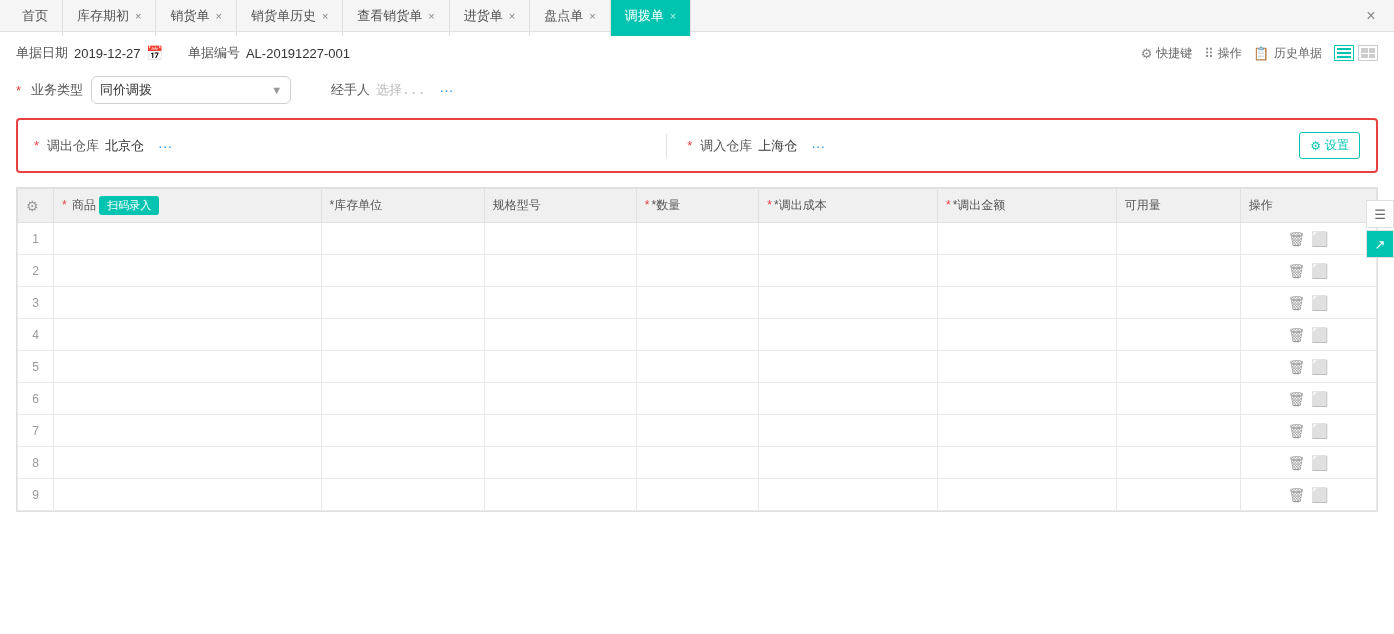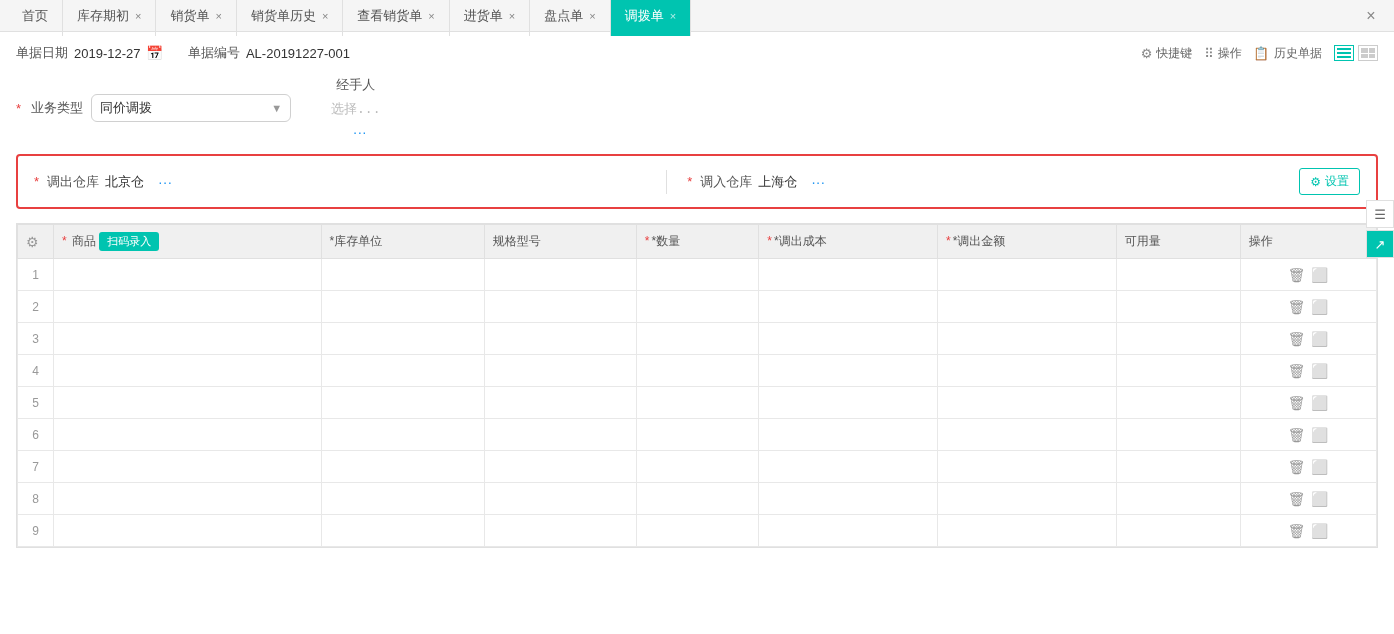--- a/index.html
+++ b/index.html
@@ -73,21 +73,21 @@
     
     .business-row {
       display: flex; align-items: center; gap: 8px; margin-bottom: 14px;
     }
     .business-select {
       display: flex; align-items: center; border: 1px solid #d0d0d0; border-radius: 6px;
       padding: 4px 8px; min-width: 200px; cursor: pointer; background: #fff;
     }
     .business-select-value { flex: 1; color: #333; }
     .business-select-arrow { color: #999; font-size: 11px; }
-    .person-field { display: flex; align-items: center; gap: 6px; margin-left: 32px; flex-direction: column; }
+    .person-field { display: flex; align-items: center; gap: 6px; margin-left: 32px; }
     .person-placeholder { color: #bbb; font-family: Liberation Mono, monospace; }
 
     
     .table-container { border: 1px solid #e0e0e0; overflow: auto; }
     table { width: 100%; border-collapse: collapse; }
     th {
       background: #f0f0f0; border: 1px solid #e0e0e0; padding: 7px 8px;
       font-size: 12px; font-weight: 500; color: #555; text-align: left; white-space: nowrap;
     }
     th.required::before { content: '*'; color: #e84040; margin-right: 2px; }

